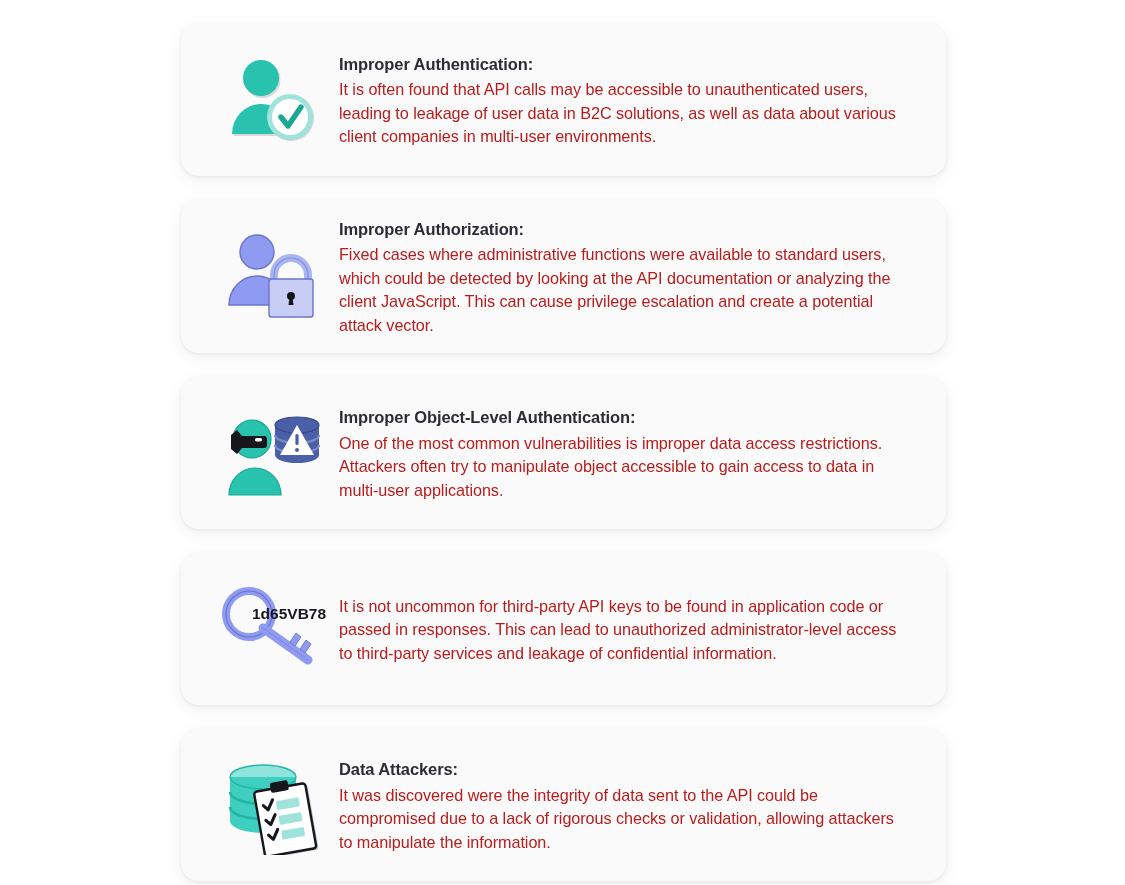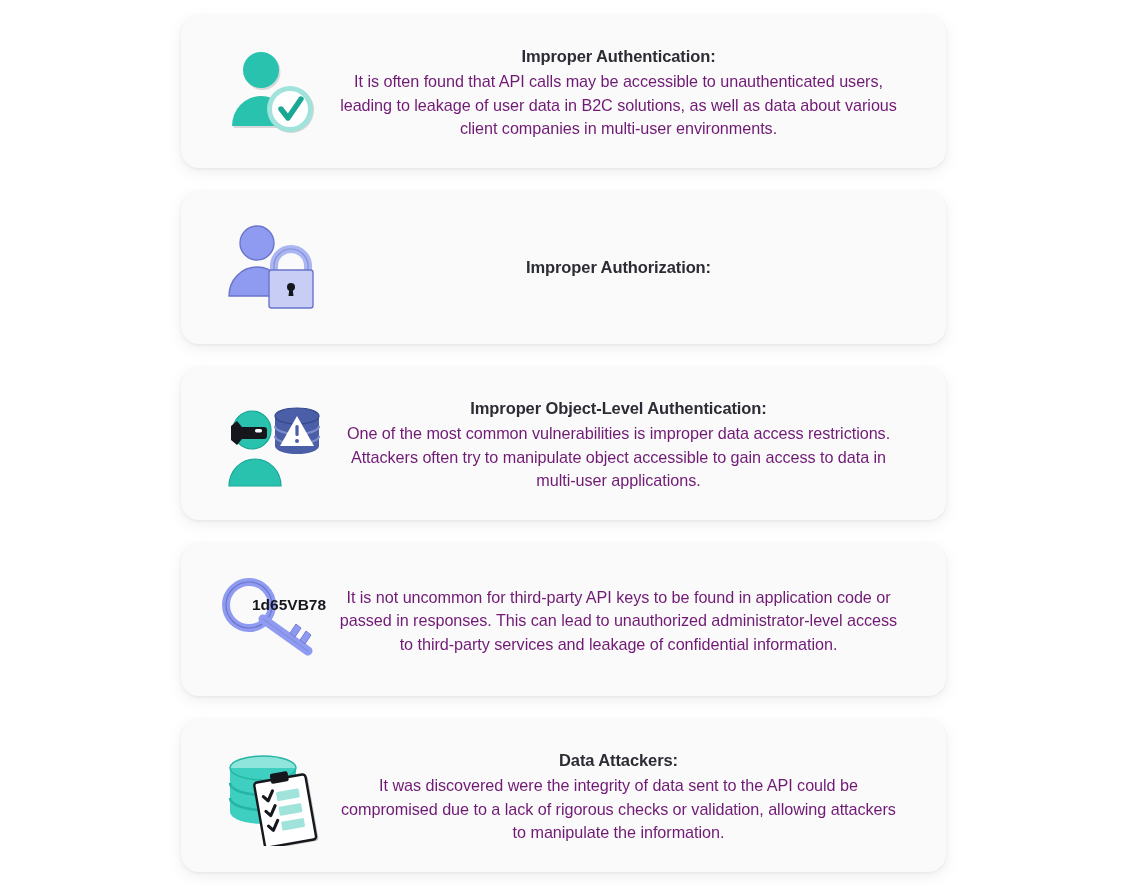--- a/index.html
+++ b/index.html
@@ -11,26 +11,25 @@
     overflow:hidden;
   }
   .board{
     position:relative;
     width:1125px;height:885px;
     box-sizing:border-box;
     padding:20px 0 0 0;
   }
   .card-list{
     position:absolute;
-    left:181px; top:16px;
+    left:181px; top:24px;
     width:765px;
     display:flex;
     flex-direction:column;
     gap:24px;
-    text-align:center;
   }
   .card{
     position:relative;
     background:#fafafa;
     border-radius:18px;
     box-shadow:0 4px 14px rgba(120,120,130,0.13), 0 1px 3px rgba(120,120,130,0.10);
     display:flex;
     align-items:center;
     min-height:152px;
     box-sizing:border-box;
@@ -51,21 +50,21 @@
   .card-title{
     font-size:16.5px;
     font-weight:bold;
     color:#2c2c34;
     letter-spacing:-0.1px;
     margin:0 0 3px 0;
     line-height:1.35;
   }
   .card-body{
     font-size:16.2px;
-    color:#701a75;
+    color:#b91c1c;
     line-height:1.45;
     margin:0;
     letter-spacing:-0.05px;
   }
 </style>
 </head>
 <body>
 
 <div class="board">
   <div class="card-list">
@@ -100,20 +99,21 @@
             <path d="M55 56 v-6 a17 17 0 0 1 34 0 v6" fill="none" stroke="#aab6f2" stroke-width="8"></path>
             <path d="M55 56 v-6 a17 17 0 0 1 34 0 v6" fill="none" stroke="#6b74c9" stroke-width="1.2" opacity="0.6"></path>
             <rect x="50" y="54" width="44" height="38" rx="2.5" fill="#c7cdf4" stroke="#6b74c9" stroke-width="1.4"></rect>
             <circle cx="72" cy="71" r="4" fill="#16161d"></circle>
             <path d="M70.6 71 h2.8 l1.1 9 h-5 z" fill="#16161d"></path>
           </g>
         </svg>
       </div>
       <div class="txt">
         <p class="card-title">Improper Authorization:</p>
+        <p class="card-body">Fixed cases where administrative functions were available to standard users, which could be detected by looking at the API documentation or analyzing the client JavaScript. This can cause privilege escalation and create a potential attack vector.</p>
       </div>
     </div>
 
     <div class="card">
       <div class="icon-wrap">
         <svg width="104" height="96" viewBox="0 0 104 96" aria-hidden="true">
           <g>
             <circle cx="33" cy="34" r="19" fill="#28c2ae" stroke="#16a795" stroke-width="1.2"></circle>
             <path d="M12 30 l6 -5 l5 6 h22 a3 3 0 0 1 3 3 v6 a3 3 0 0 1 -3 3 h-22 l-5 6 l-6 -5 z" fill="#16161d"></path>
             <rect x="36" y="33" width="7" height="3.4" rx="1.6" fill="#ffffff"></rect>

